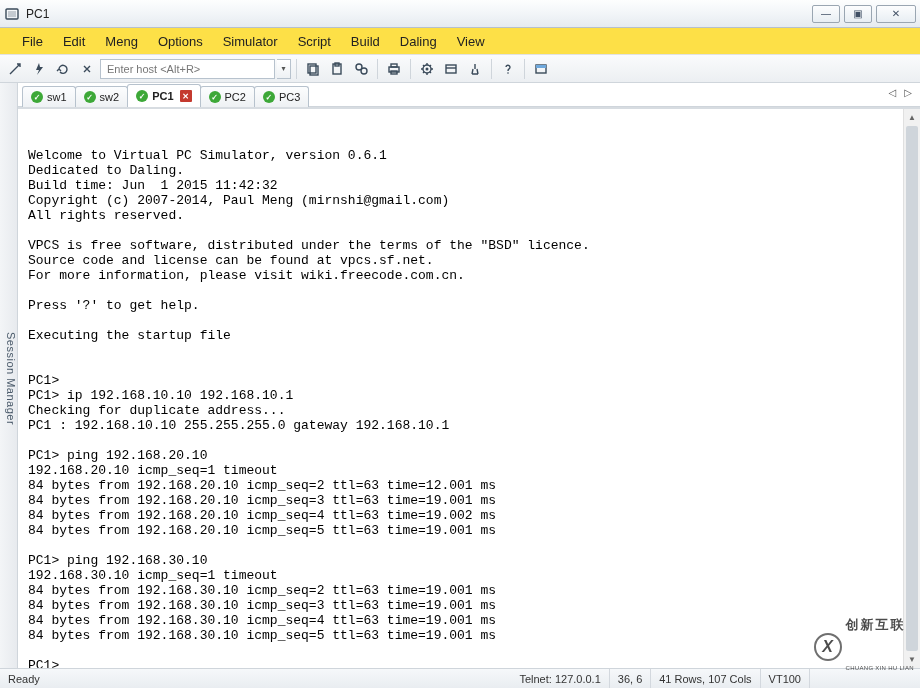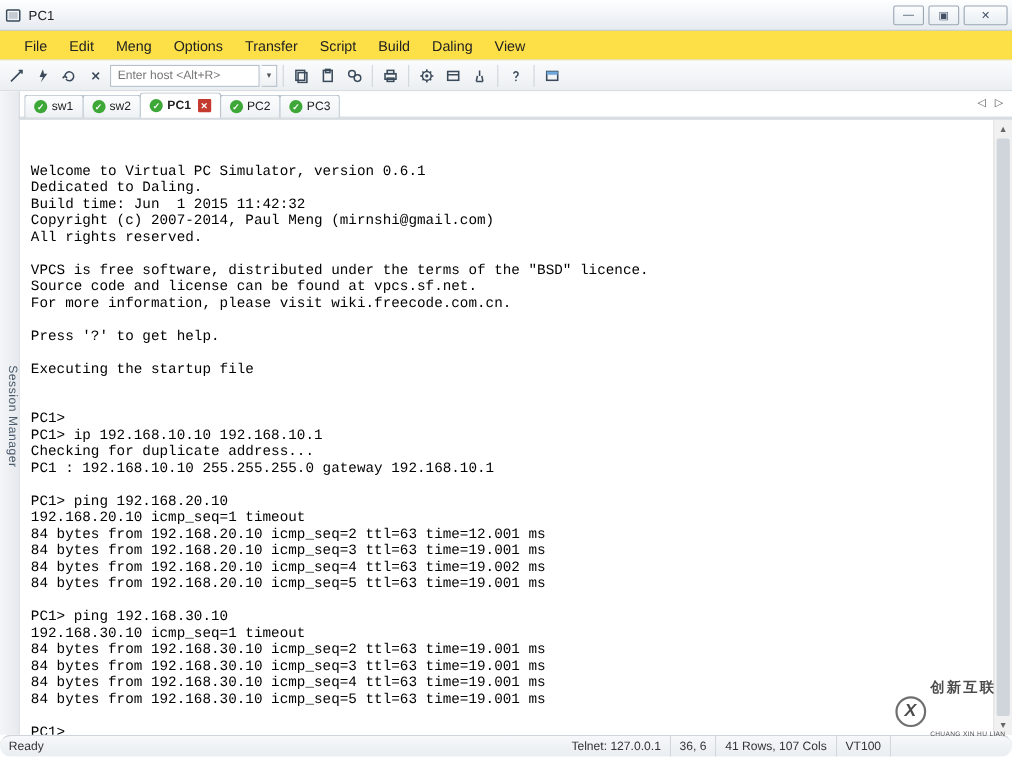--- a/index.html
+++ b/index.html
@@ -13,21 +13,21 @@
   .titlebar .winbtn.close { width:40px; }
 
   
   .menubar { height:27px; background:#fde047; border-bottom:1px solid #e2e2e2; display:flex; align-items:center; padding:0 12px; font-size:13px; }
   .menubar .menu { padding:4px 10px; color:#222; }
 
   
   .toolbar { height:28px; background:linear-gradient(#fafbfc,#eceff2); border-bottom:1px solid #cfd5db; display:flex; align-items:center; padding:0 4px; gap:2px; }
   .toolbar .tb { width:22px; height:22px; display:flex; align-items:center; justify-content:center; color:#3a4a5a; border:1px solid transparent; border-radius:2px; }
   .toolbar .sep { width:1px; height:20px; background:#cfd5db; margin:0 3px; }
-  .toolbar .host-input { height:20px; width:136px; border:1px solid #b7c2cd; background:#fff; padding:0 6px; color:#777; font-size:11px; display:flex; align-items:center; }
+  .toolbar .host-input { height:20px; width:175px; border:1px solid #b7c2cd; background:#fff; padding:0 6px; color:#777; font-size:11px; display:flex; align-items:center; }
   .toolbar .drop { width:14px; height:20px; border:1px solid #b7c2cd; border-left:none; background:linear-gradient(#fff,#eef1f4); display:flex; align-items:center; justify-content:center; font-size:8px; color:#555; }
 
   
   .session-mgr { position:absolute; left:0; top:83px; bottom:20px; width:18px; background:linear-gradient(90deg,#f3f5f7,#e7eaee); border-right:1px solid #cfd5db; writing-mode:vertical-rl; text-align:center; font-size:11px; color:#4a5a6a; padding-top:6px; letter-spacing:0.5px; }
 
   
   .tabbar { height:24px; background:#fff; border-bottom:1px solid #cfd5db; display:flex; align-items:flex-end; padding-left:22px; position:relative; }
   .tab { height:21px; padding:0 8px; border:1px solid #b7c2cd; border-bottom:none; background:linear-gradient(#fcfdfe,#eef1f4); margin-right:-1px; display:flex; align-items:center; gap:4px; font-size:11px; color:#222; position:relative; top:1px; border-top-left-radius:3px; border-top-right-radius:3px; }
   .tab.active { background:#fff; font-weight:bold; height:23px; z-index:1; }
   .tab .check { width:12px; height:12px; border-radius:50%; display:flex; align-items:center; justify-content:center; background:#3da838; color:#fff; font-size:8px; font-weight:bold; }
@@ -35,21 +35,21 @@
   .tabbar .navarrows { position:absolute; right:8px; top:4px; display:flex; gap:8px; font-size:10px; color:#555; }
 
   
   .terminal-wrap { position:absolute; left:18px; right:0; top:107px; bottom:20px; border-top:2px solid #d7dce1; display:flex; }
   .terminal { flex:1; background:#fff; padding:24px 8px 8px 10px; font-family:"Courier New",monospace; font-size:13px; line-height:15px; color:#000; white-space:pre; overflow:hidden; }
   .scrollbar { width:17px; background:#f1f1f1; border-left:1px solid #e0e0e0; position:relative; }
   .scrollbar .arrow { width:100%; height:17px; background:#f1f1f1; display:flex; align-items:center; justify-content:center; font-size:8px; color:#666; }
   .scrollbar .thumb { position:absolute; top:17px; left:2px; right:2px; height:calc(100% - 34px); background:#cfd5db; border-radius:2px; }
 
   
-  .statusbar { position:absolute; left:0; right:0; bottom:0; height:20px; background:linear-gradient(#f6f8fa,#e9edf1); border-top:1px solid #cfd5db; display:flex; align-items:center; font-size:11px; color:#333;border-radius:10px; }
+  .statusbar { position:absolute; left:0; right:0; bottom:0; height:20px; background:linear-gradient(#f6f8fa,#e9edf1); border-top:1px solid #cfd5db; display:flex; align-items:center; font-size:11px; color:#333; }
   .statusbar .cell { padding:0 8px; border-right:1px solid #d3d8de; height:100%; display:flex; align-items:center; }
   .statusbar .spacer { flex:1; }
 
   
   .watermark { position:absolute; right:6px; bottom:14px; display:flex; align-items:center; gap:4px; opacity:.7; font-size:11px; }
   .watermark .logo { width:28px; height:28px; border:2px solid #333; border-radius:50%; display:flex; align-items:center; justify-content:center; font-weight:bold; font-style:italic; font-size:16px; }
   .watermark .txt { display:flex; flex-direction:column; line-height:11px;gap:33px; }
 
   svg { display:block; }
   .iconpath { stroke:#3a4a5a; stroke-width:1.4; fill:none; }
@@ -68,21 +68,21 @@
   <span class="winbtn">—</span>
   <span class="winbtn">▣</span>
   <span class="winbtn close">✕</span>
 </div>
 
 <div class="menubar">
   <span class="menu">File</span>
   <span class="menu">Edit</span>
   <span class="menu">Meng</span>
   <span class="menu">Options</span>
-  <span class="menu">Transfer</span>
+  <span class="menu">Simulator</span>
   <span class="menu">Script</span>
   <span class="menu">Build</span>
   <span class="menu">Daling</span>
   <span class="menu">View</span>
 </div>
 
 <div class="toolbar">
   <span class="tb">
       <svg width="14" height="14">
         <path class="iconpath" d="M2 12 L12 2 M9 2h3v3"></path>

